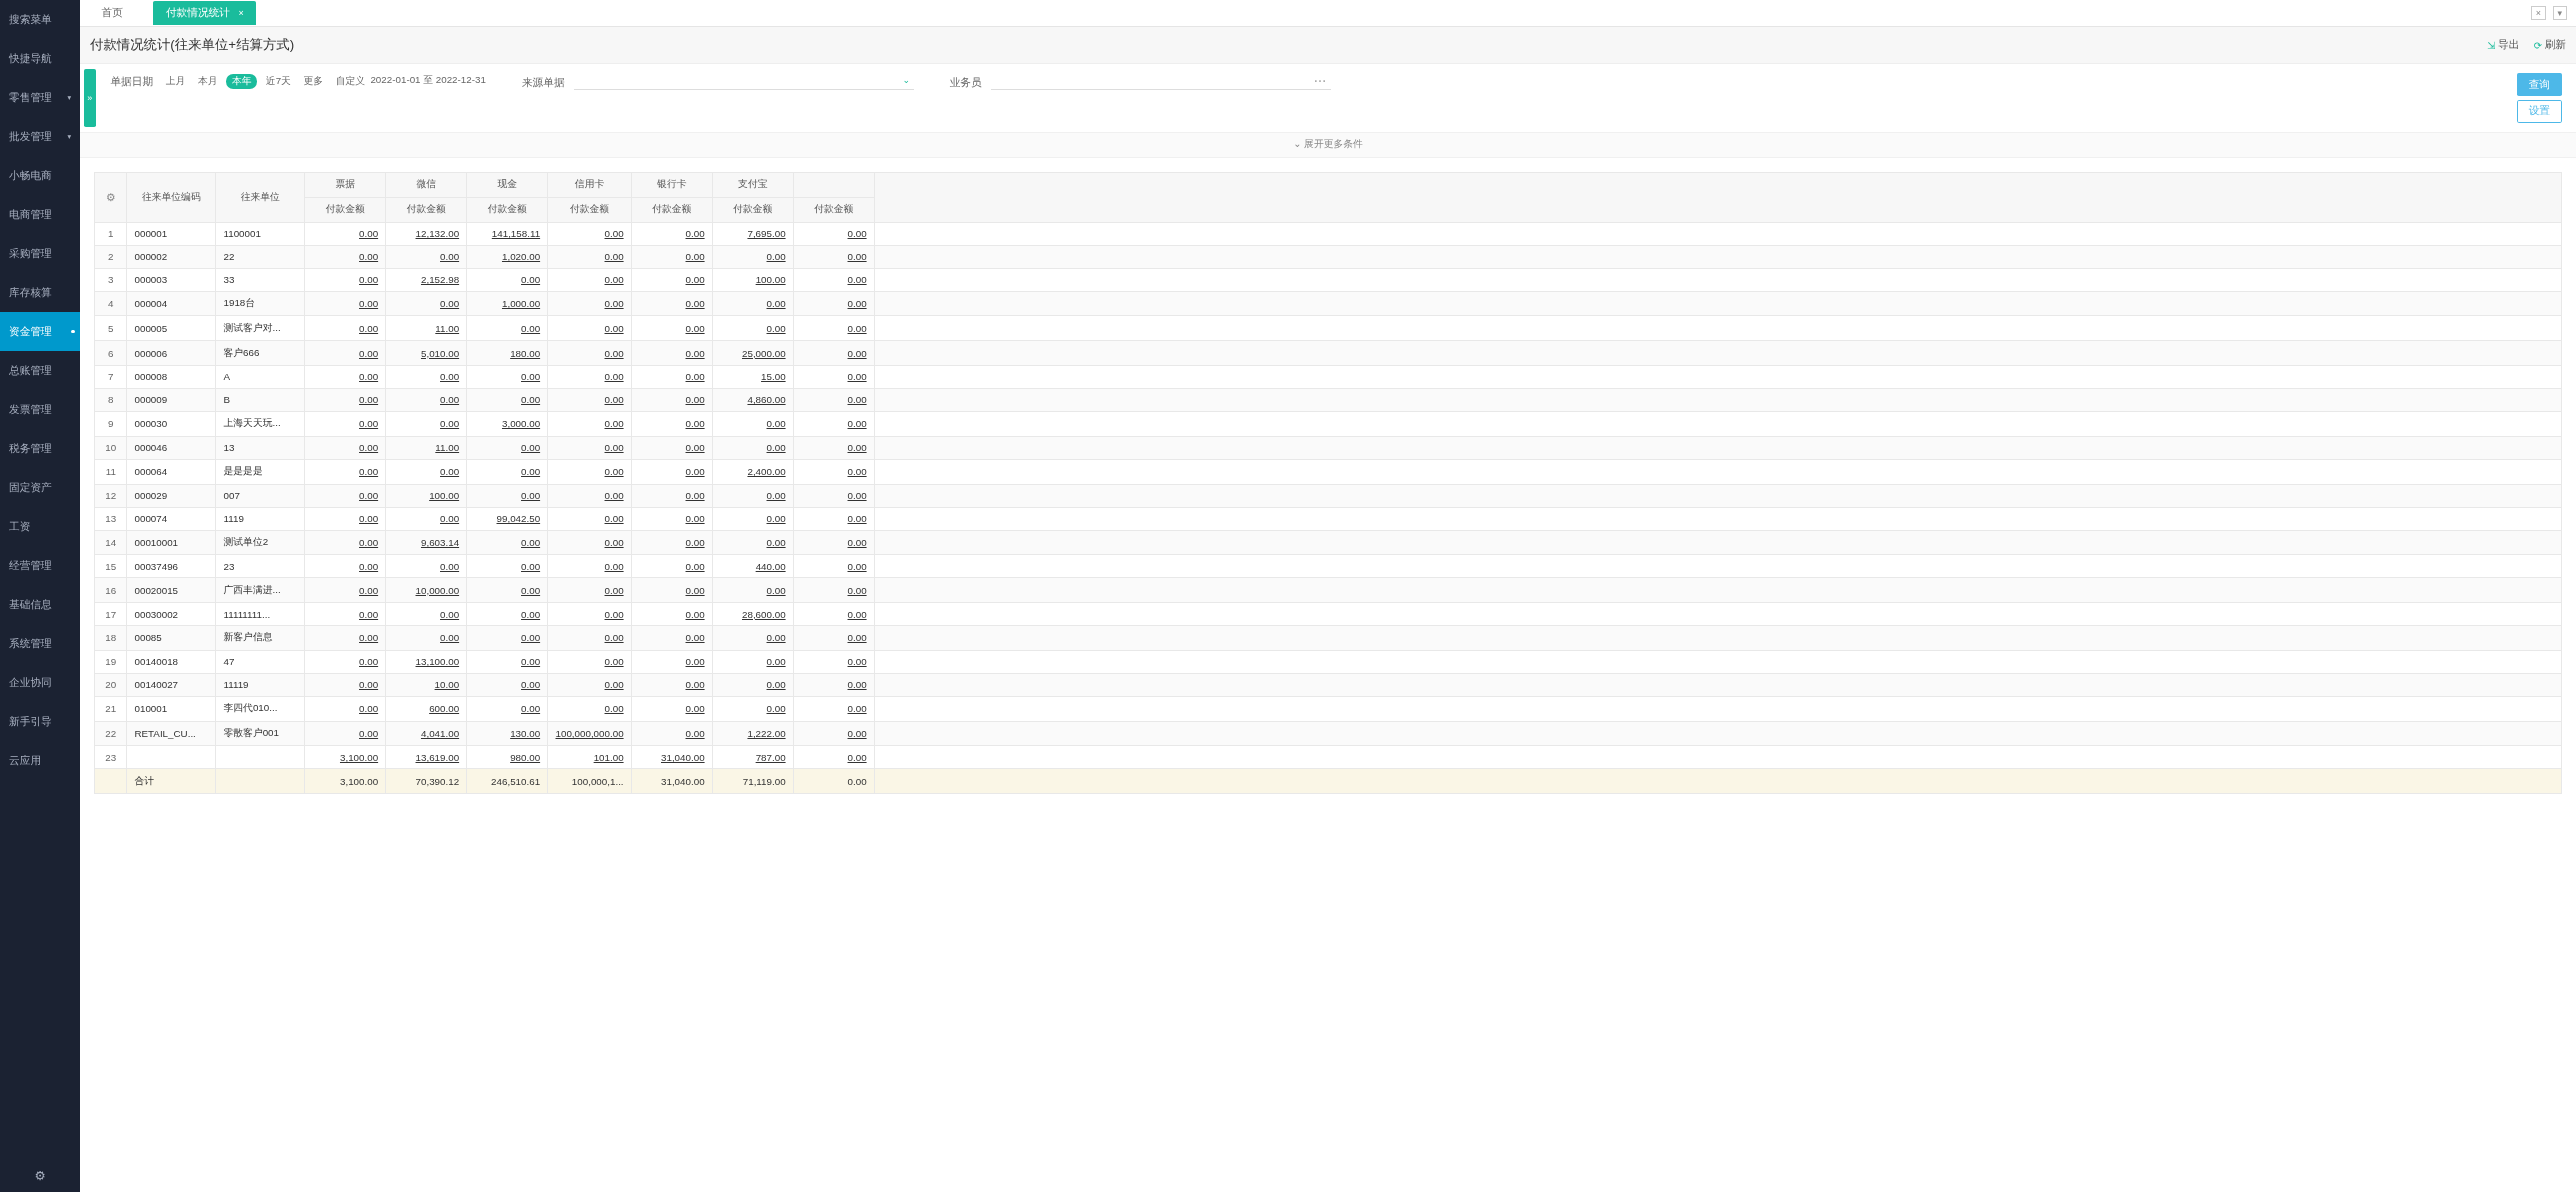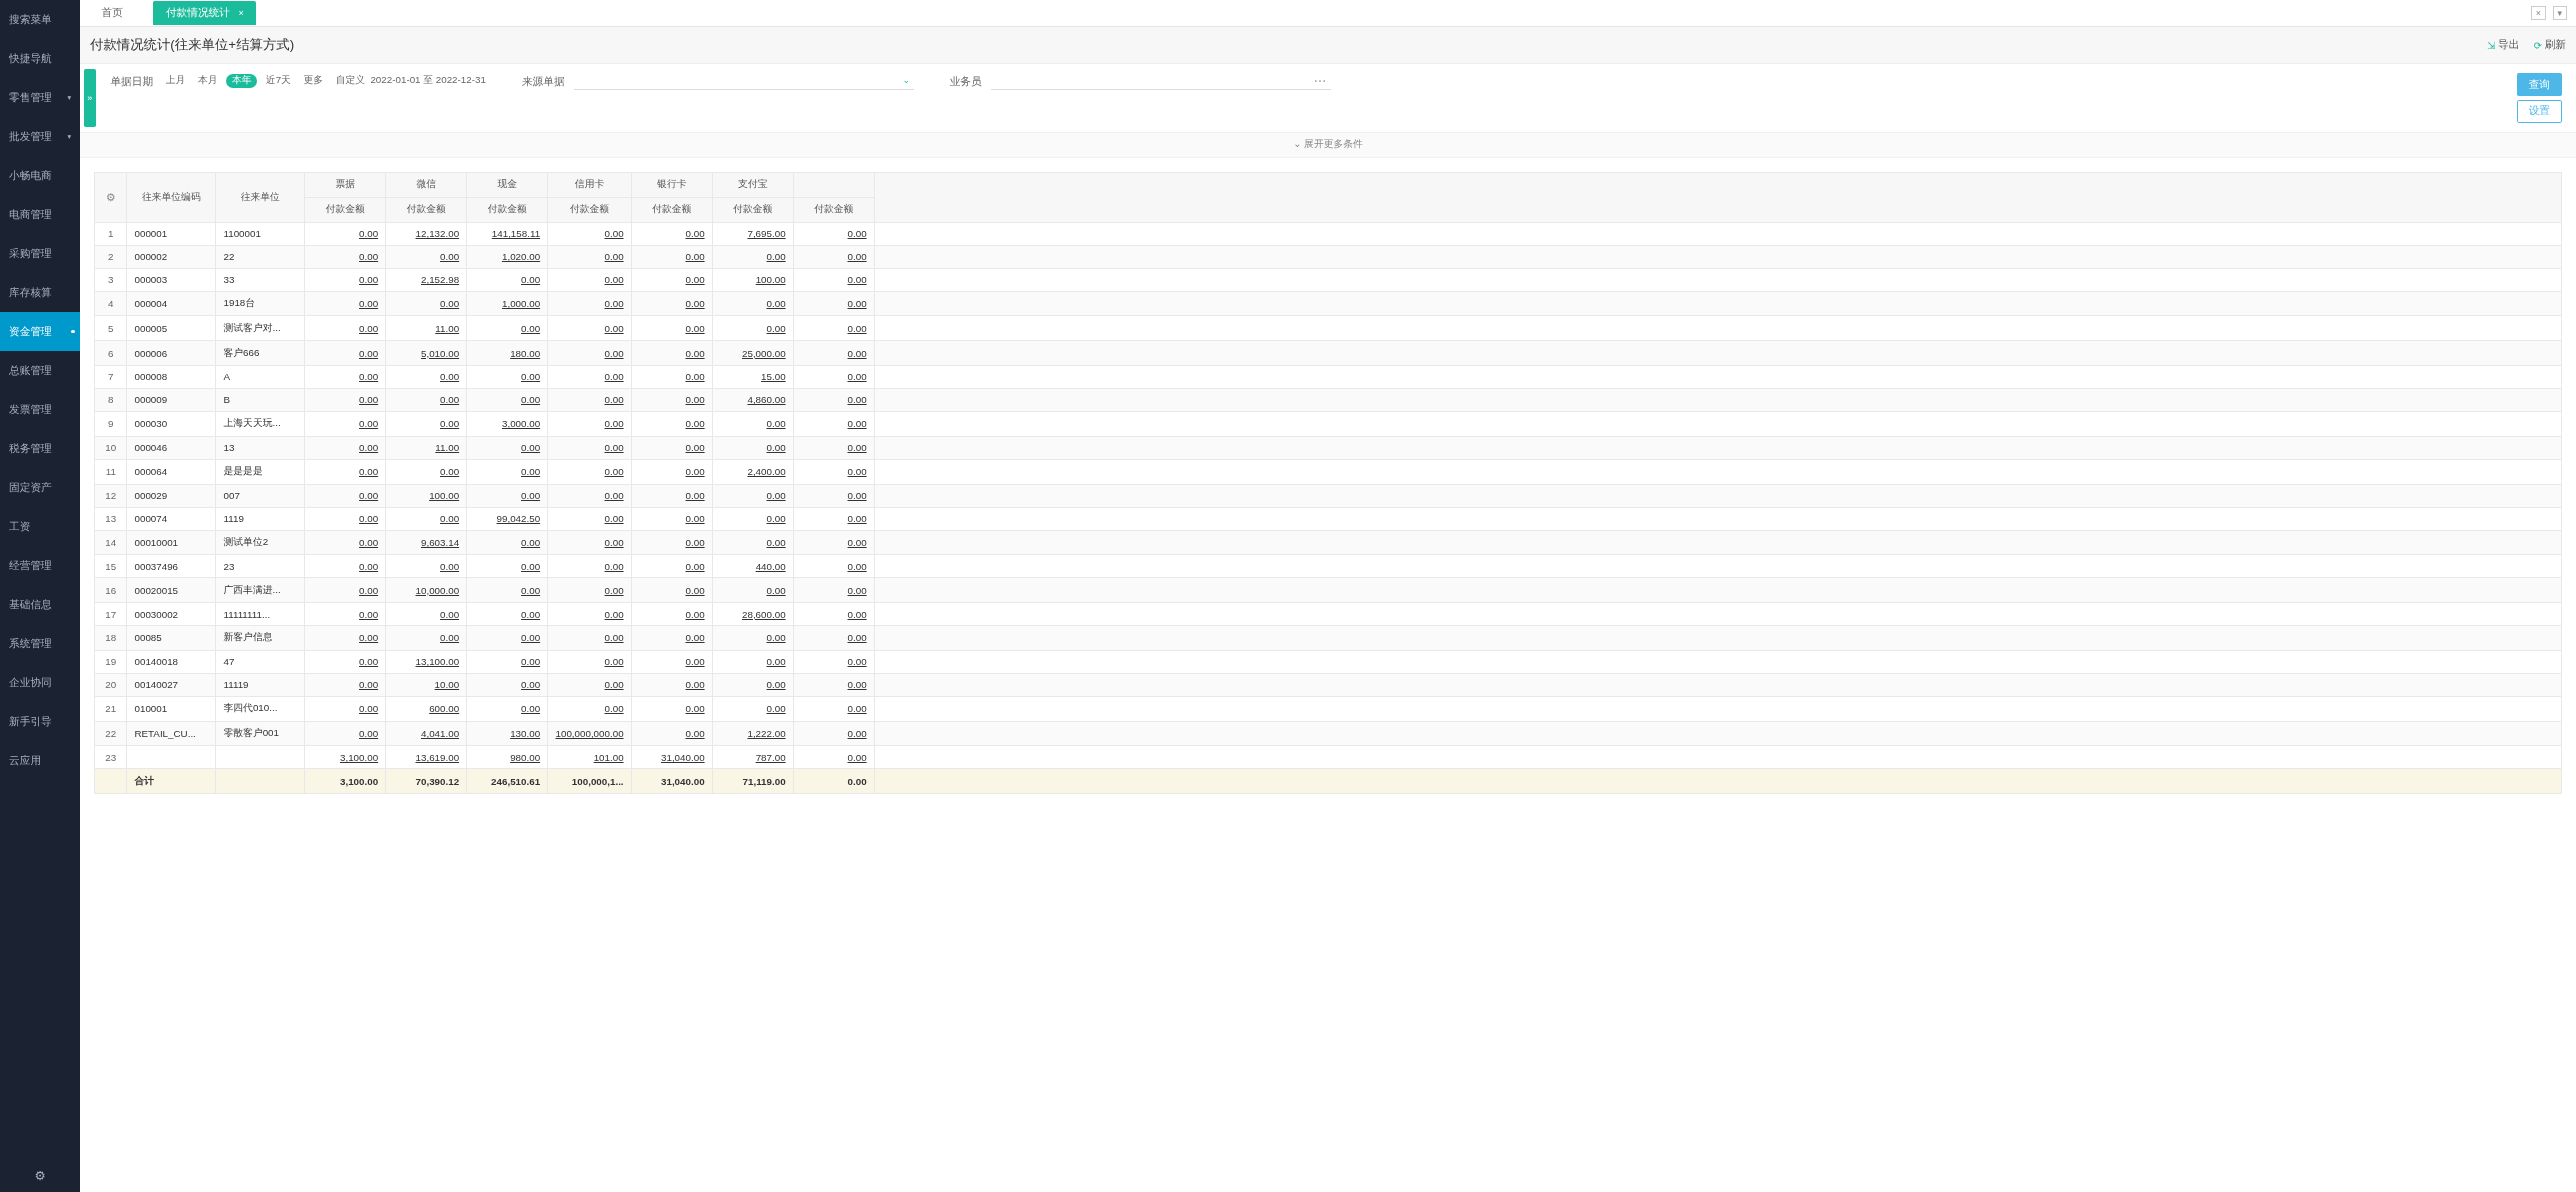--- a/index.html
+++ b/index.html
@@ -31,21 +31,21 @@
 .header { padding: 9px 10px; border-bottom: 0.9px solid #eee; display:flex; align-items:center; background:#f7f7f7;}
 .header h2 { font-size: 13.4px; font-weight: normal; }
 .header-actions { margin-left: auto; display:flex; gap:14.3px; font-size:10.7px; }
 .header-action { color:#555; cursor:pointer; display:flex; align-items:center; gap:2.7px; }
 .action-icon { color:#1abc9c; font-size:9.8px; }
 
 
 .filter-wrap { display:flex; }
 .collapse-btn { width: 12.5px; background: #1abc9c; color:#fff; display:flex; align-items:center; justify-content:center; cursor:pointer; font-size:9px; margin:5.4px 0 5.4px 3.6px; border-radius:1.8px; }
 .filter { flex:1; padding: 9px 14.3px; display:flex; align-items:flex-start; gap:36px; }
-.filter-group { display:flex; align-items:center; gap:9px; }
+.filter-group { display:flex; align-items:flex-end; gap:9px; }
 .filter-label { color:#666; font-size:10.7px; padding-top:1.8px; }
 .date-opts { display:flex; flex-direction:row; gap:1.8px;}
 .date-opts-row { display:flex; gap:5.4px; align-items:center; }
 .date-opt { font-size:9.8px; color:#666; cursor:pointer; padding:0.9px 3.6px;}
 .date-opt.active { background:#1abc9c; color:#fff; border-radius:7.2px; padding:0.9px 5.4px;}
 .date-range { font-size:9.8px; color:#666; }
 .filter-input { border:none; border-bottom:0.9px solid #ddd; width:340px; font-size:10.7px; padding:1.8px 0; background:transparent;}
 .filter-input-wrap { position:relative; }
 .dropdown-icon { position:absolute; right:3.6px; top:1.8px; color:#1abc9c; font-size:9px;}
 .dots-icon { position:absolute; right:3.6px; top:0; color:#999; font-size:12.5px; letter-spacing:0.9px;}
@@ -68,21 +68,21 @@
 .gear-col { width:25px; text-align:center; }
 .idx-col { width:32px; text-align:center; color:#666; }
 .code-col { width:89px; text-align:left; }
 .name-col { width:89px; text-align:left; }
 .amt-col { width:81px; text-align:right; }
 .data-table tbody td.amt { text-align:right; text-decoration:underline; color:#333; cursor:pointer; }
 .data-table tbody tr:nth-child(odd) { background:#fff; }
 .data-table tbody tr:nth-child(even) { background:#fafafa; }
 
 
-.totals-row td { background:#faf6e6 !important; font-weight:bold; border-top:1.8px solid #e0d890; }
+.totals-row td { background:#faf6e6 !important; font-weight:normal; border-top:1.8px solid #e0d890; }
 .totals-row .amt { text-decoration:none; }
 .gear-icon { color:#888; font-size:10.7px; }
 .blank-col { width:auto; }
 </style>
 </head>
 <body>
 
 <div class="app">
 
   <div class="sidebar" id="sidebar-list">

